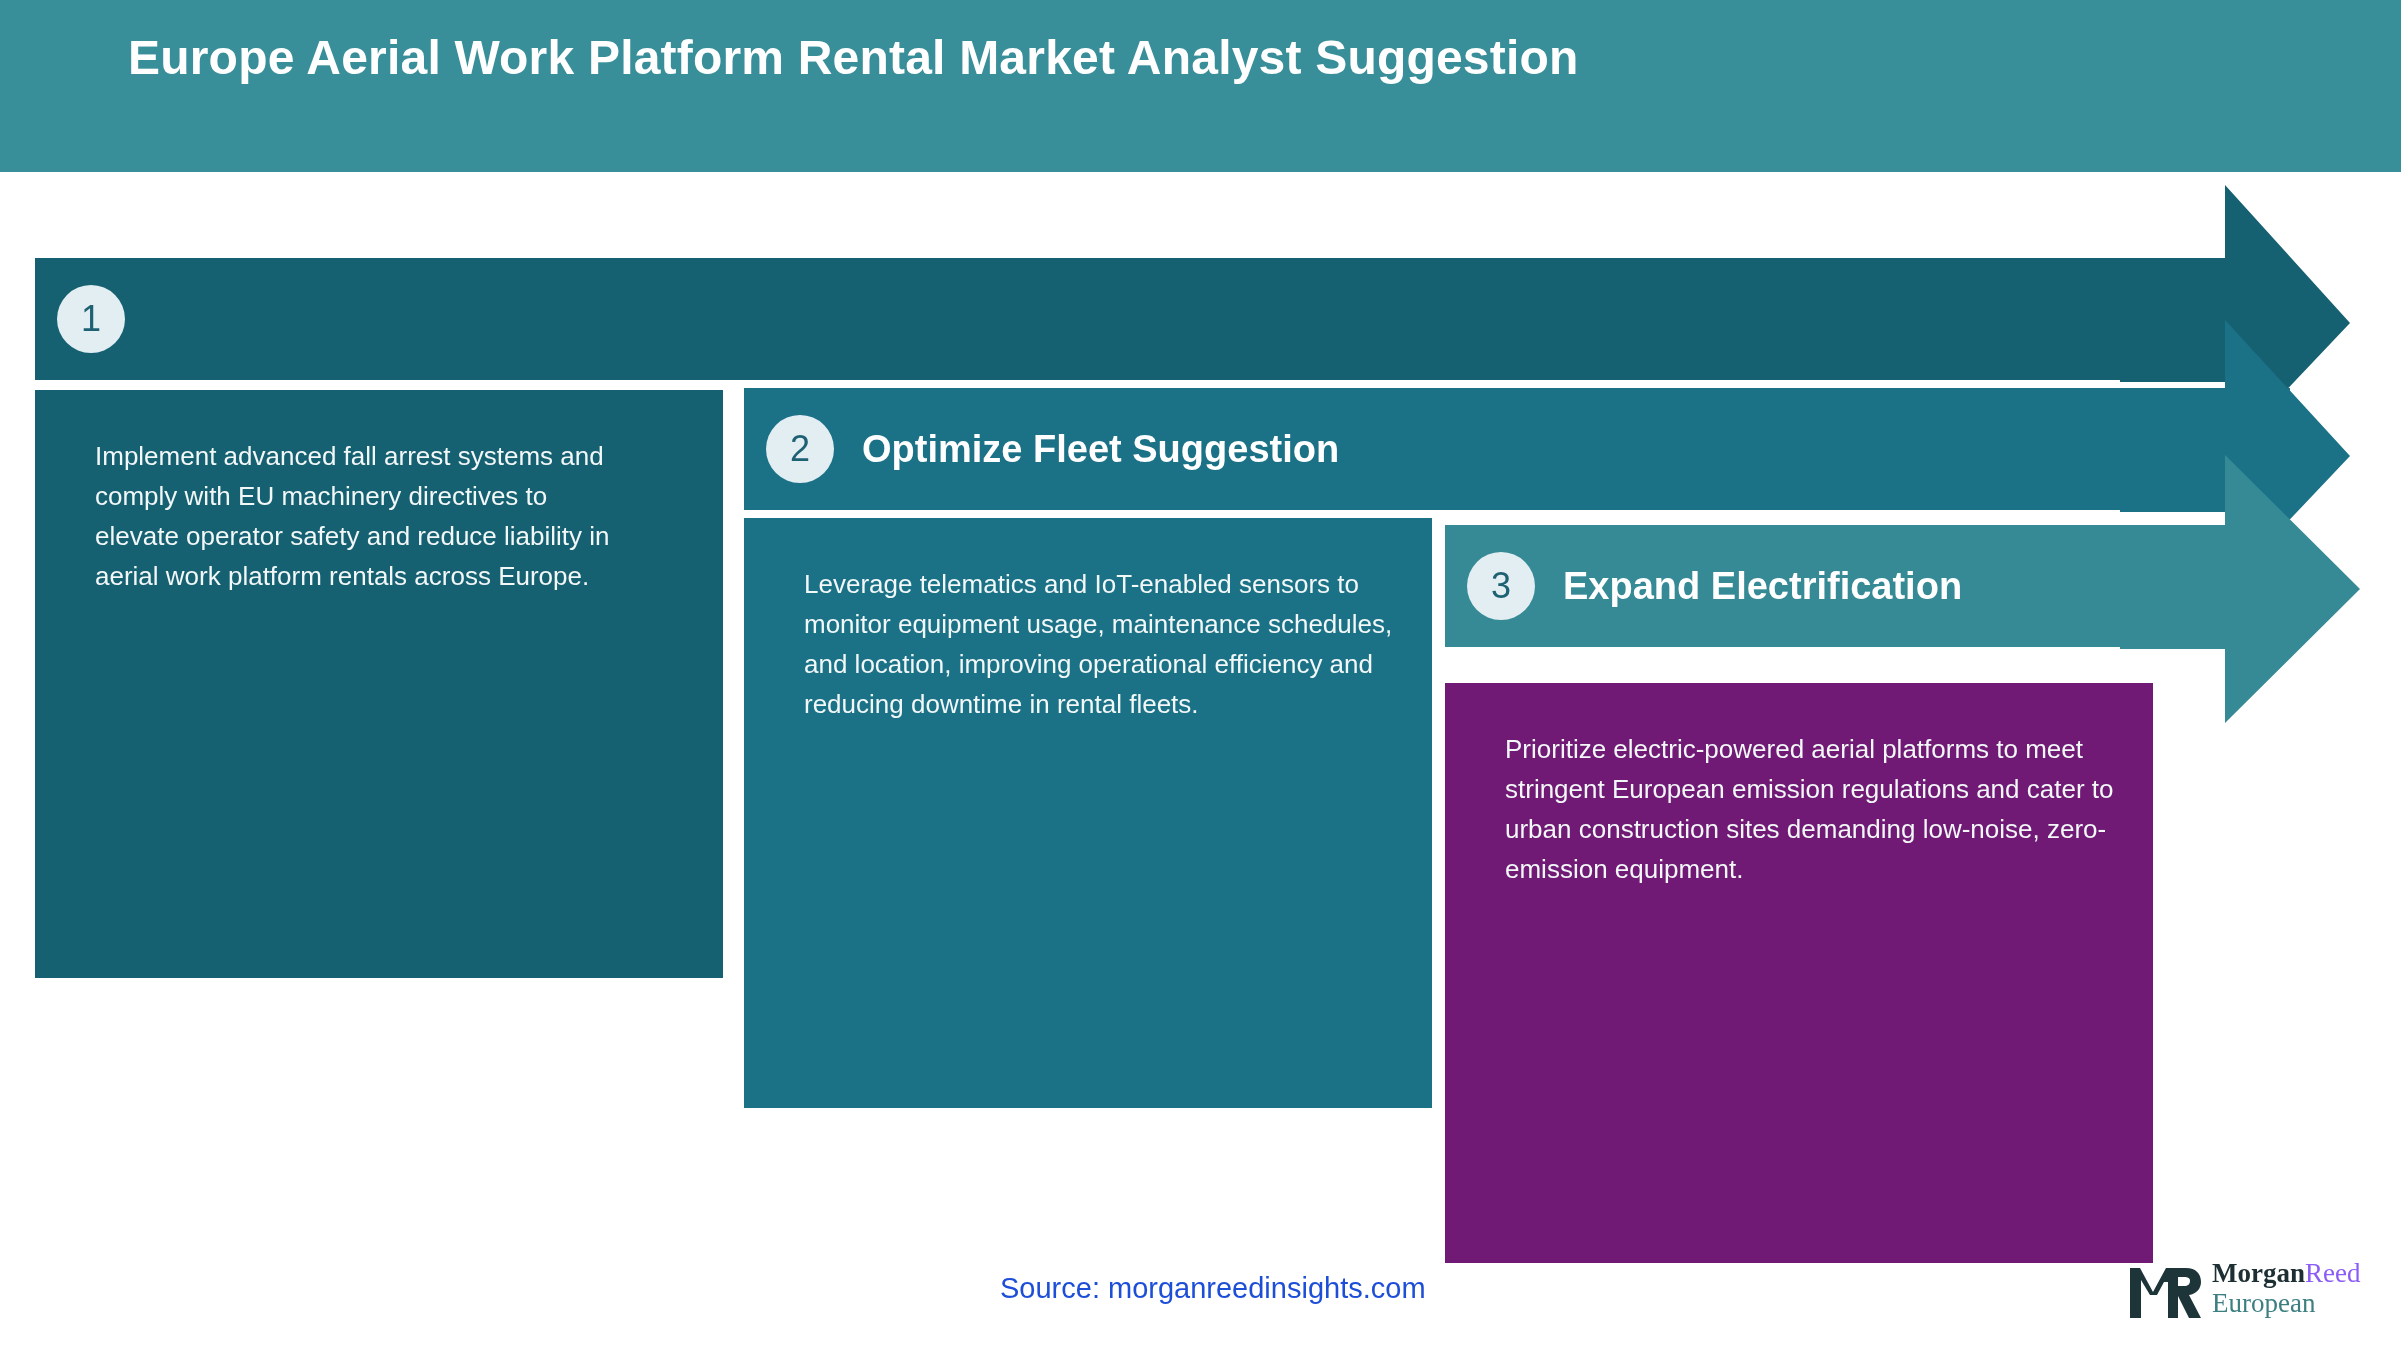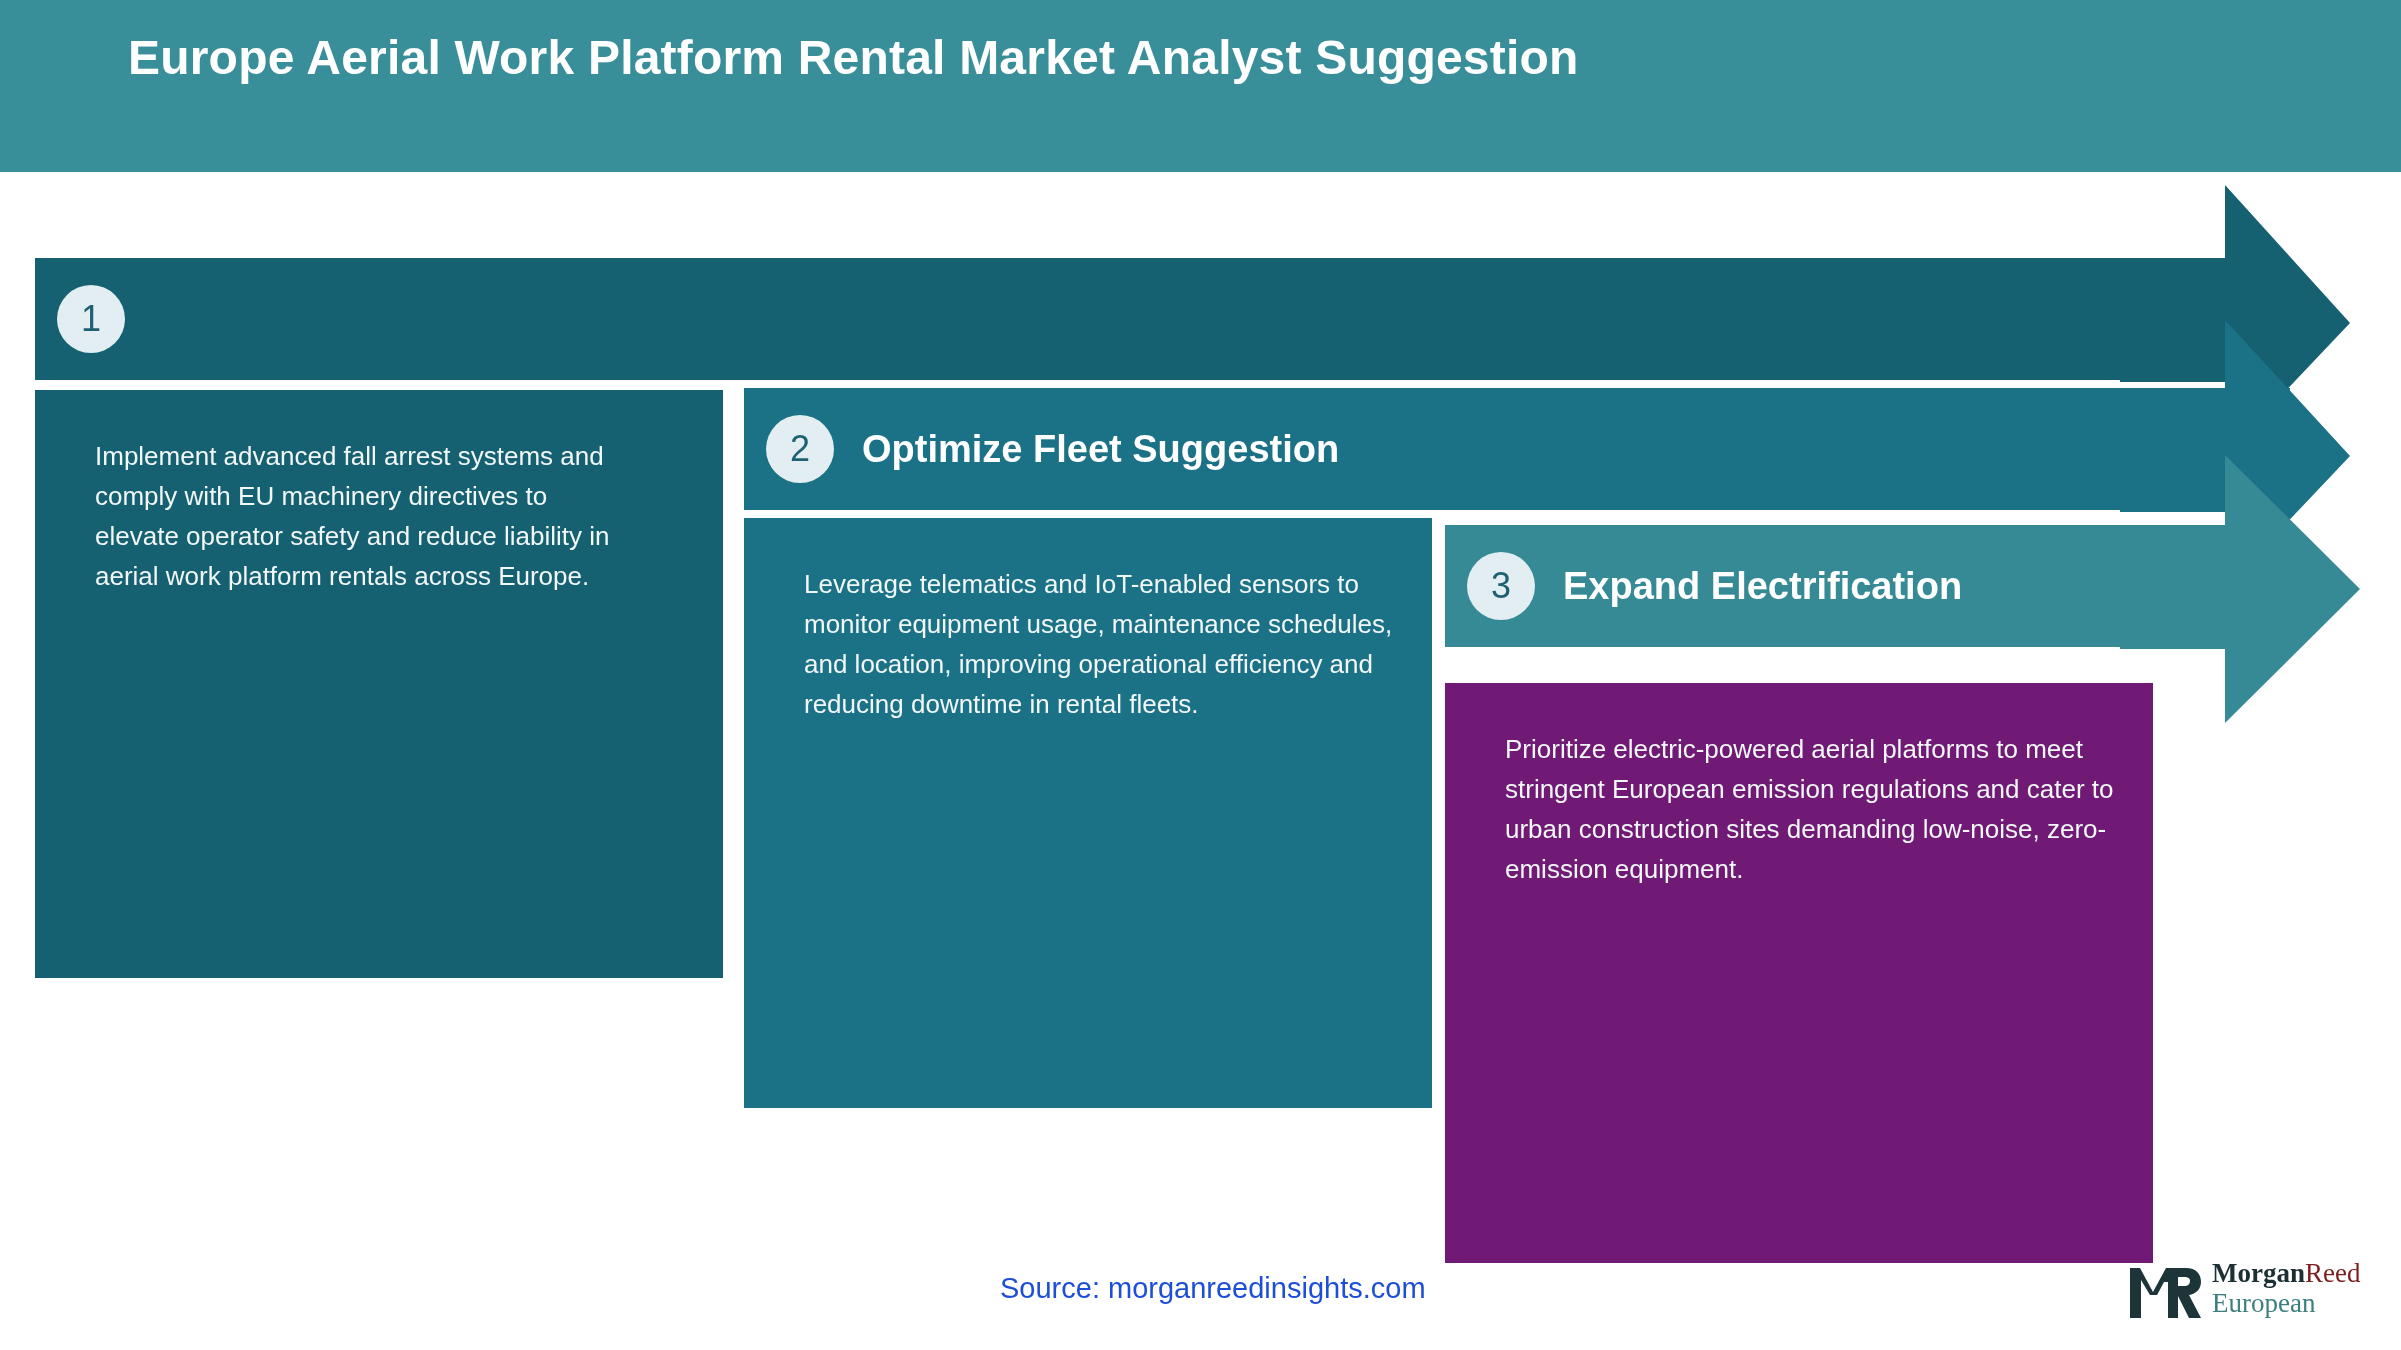--- a/index.html
+++ b/index.html
@@ -57,21 +57,21 @@
   .source{
     position:absolute;left:1000px;top:1272px;
     font-size:29px;color:#1d4ed8;
     font-family:"Liberation Sans", sans-serif;
   }
   .logo{position:absolute;left:2128px;top:1258px;width:236px;height:68px;}
   .logo-mark{position:absolute;left:0;top:4px;width:74px;height:58px;}
   .logo-txt{position:absolute;left:84px;top:0px;}
   .logo-l1{font-size:27px;line-height:30px;color:#1d2f33;font-weight:bold;
     font-family:"Liberation Serif", serif;white-space:nowrap;}
-  .logo-l1 .reed{font-weight:normal;color:#7f1d1d;}
+  .logo-l1 .reed{font-weight:normal;color:#8b5cf6;}
   .logo-l2{font-size:27px;line-height:30px;color:#3d7f80;
     font-family:"Liberation Serif", serif;white-space:nowrap;}
 </style>
 </head>
 <body>
 
 <div id="stage">
 
   <div class="header">
     <div class="header-title">Europe Aerial Work Platform Rental Market Analyst Suggestion</div>

